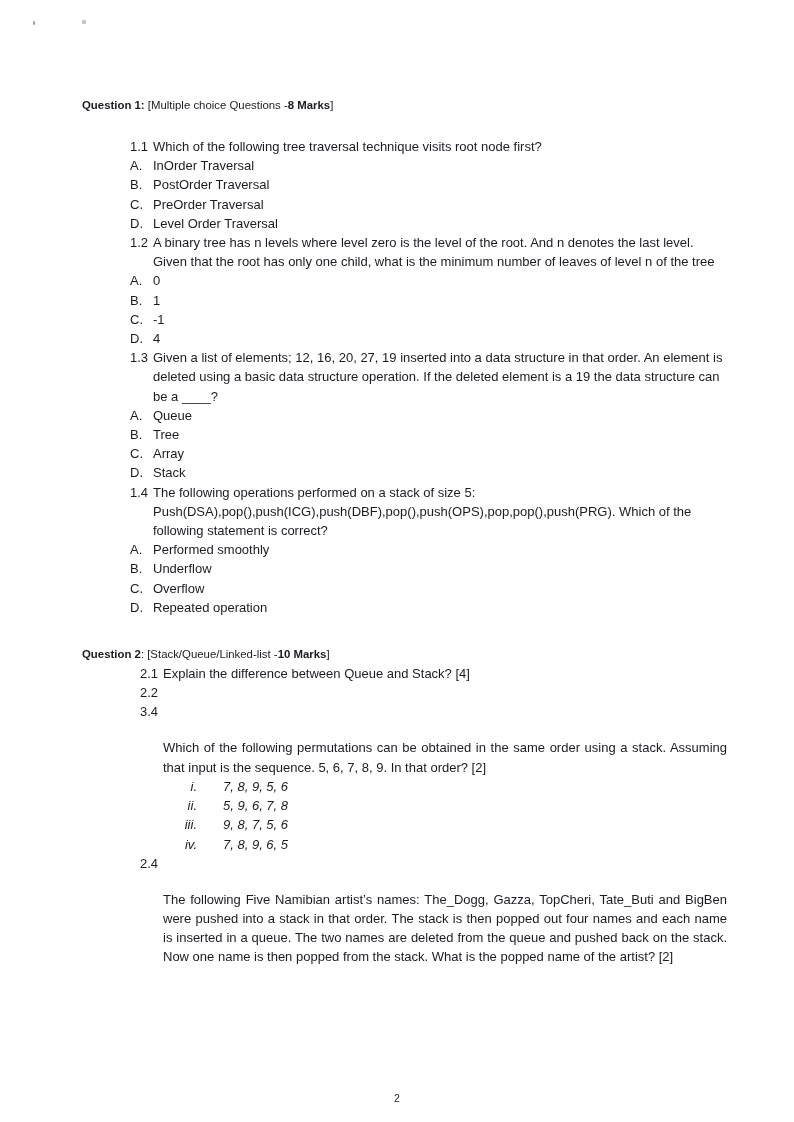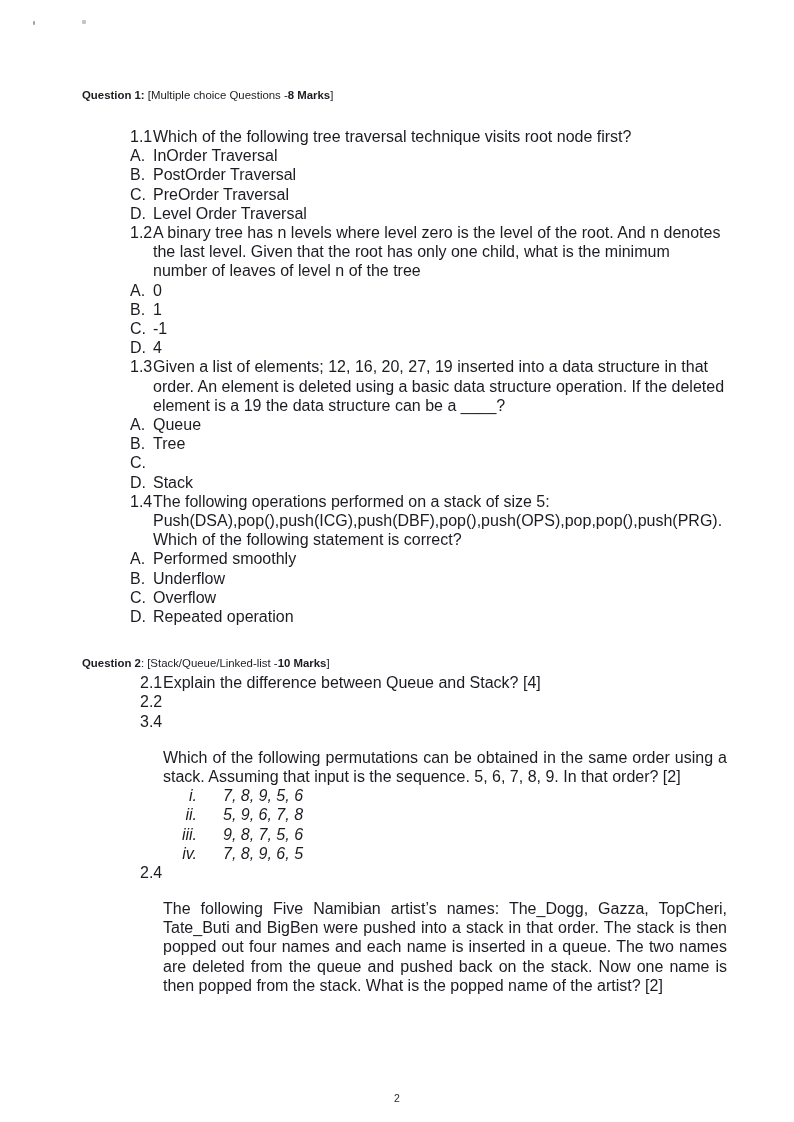--- a/index.html
+++ b/index.html
@@ -29,39 +29,39 @@
     position: absolute;
     background: #7d7d8a;
     opacity: 0.72;
   }
   .speck-a { left: 33px;  top: 21px; width: 2px; height: 4px; border-radius: 1px; }
   .speck-b { left: 82px;  top: 20px; width: 4px; height: 4px; border-radius: 1px; opacity: .45; }
 
   .content {
     position: absolute;
     left: 82px;
-    top: 86px;
+    top: 96px;
     width: 645px;
   }
 
   
   .q-heading {
     font-size: 11.4px;
     line-height: 19px;
     margin: 0;
     white-space: nowrap;
   }
   .q-heading .q-label { font-weight: bold; }
   .q-heading .q-bold  { font-weight: bold; }
 
   
   .row {
     display: flex;
     align-items: flex-start;
-    font-size: 16px;
+    font-size: 13px;
     line-height: 19.2px;
   }
   .row .marker {
     flex: 0 0 auto;
     text-align: left;
   }
   .row .body {
     flex: 1 1 auto;
   }
 
@@ -174,20 +174,21 @@
       <div class="row opt">
         <span class="marker">A.</span>
         <span class="body">Queue</span>
       </div>
       <div class="row opt">
         <span class="marker">B.</span>
         <span class="body">Tree</span>
       </div>
       <div class="row opt">
         <span class="marker">C.</span>
+        <span class="body">Array</span>
       </div>
       <div class="row opt">
         <span class="marker">D.</span>
         <span class="body">Stack</span>
       </div>
 
       <div class="row">
         <span class="marker">1.4</span>
         <span class="body">The following operations performed on a stack of size 5: Push(DSA),pop(),push(ICG),push(DBF),pop(),push(OPS),pop,pop(),push(PRG). Which of the following statement is correct?</span>
       </div>

